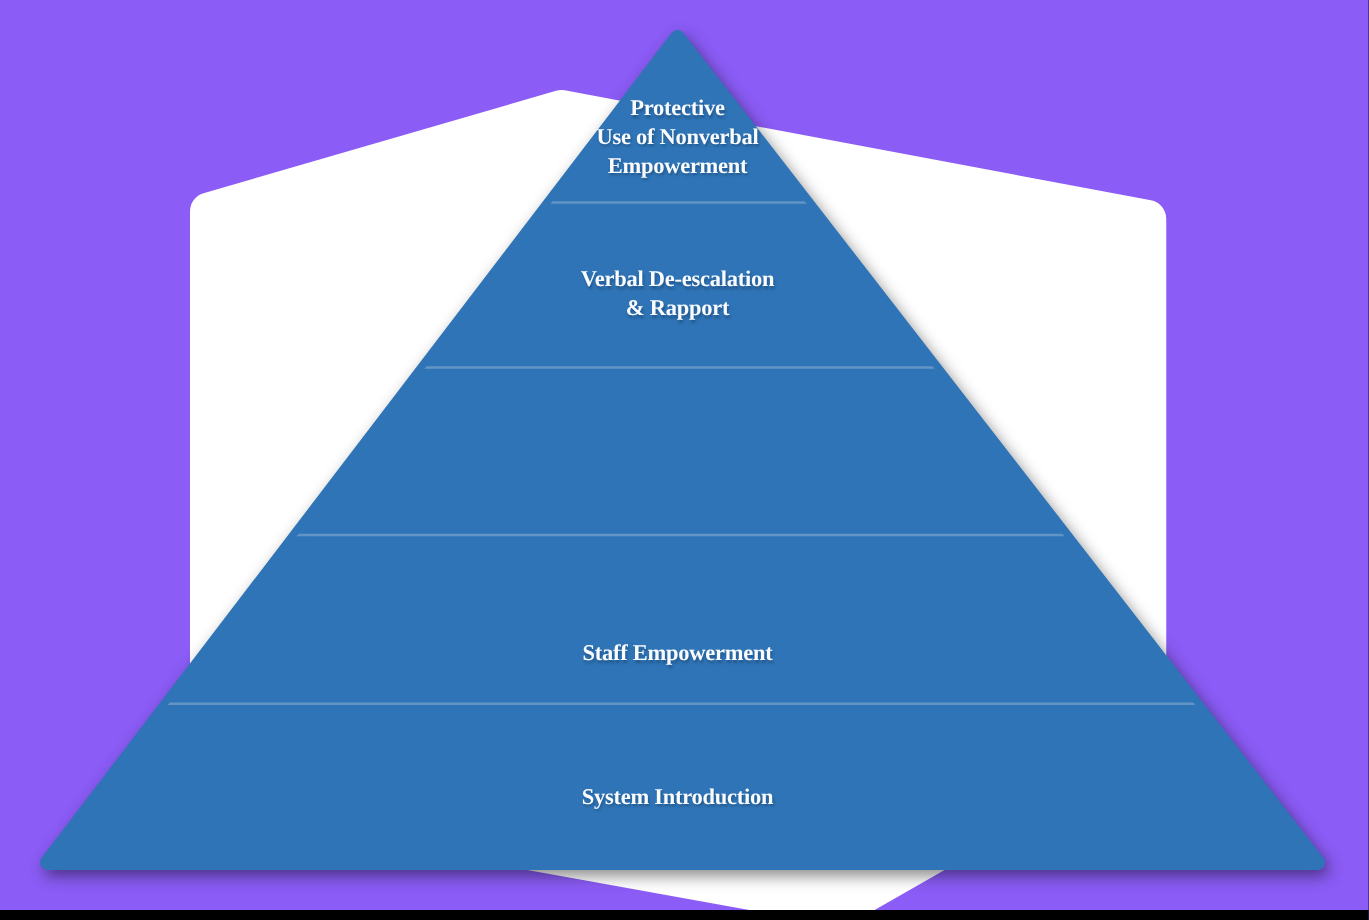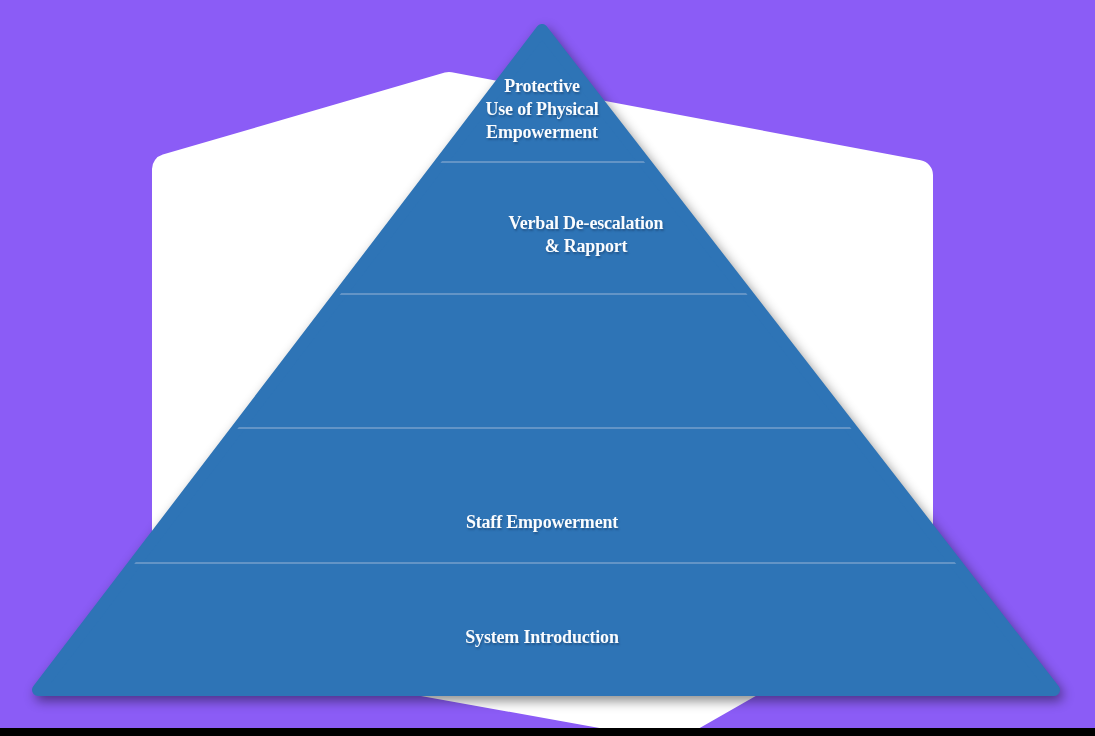--- a/index.html
+++ b/index.html
@@ -48,21 +48,21 @@
     white-space: nowrap;
     color: #FAFCFE;
     font-size: 18px;
     font-weight: 700;
     letter-spacing: -0.2px;
     line-height: 23px;
     text-shadow: 1px 2px 2px rgba(15, 35, 65, 0.35);
   }
   .lbl span { display: block; }
   .lbl-1 { top: 75px; }
-  .lbl-2 { top: 212px; margin-left: 44px; }
+  .lbl-2 { top: 212px; }
   .lbl-3 { top: 352px; }
   .lbl-4 { top: 487px; margin-top: 24px; }
   .lbl-5 { top: 626px; }
 </style>
 </head>
 <body>
 
 <div class="canvas">
 
   <svg width="1095" height="736" viewBox="0 0 1095 736">
@@ -80,21 +80,21 @@
         <line class="divider" x1="0" y1="162" x2="1095" y2="162"></line>
         <line class="divider" x1="0" y1="294" x2="1095" y2="294"></line>
         <line class="divider" x1="0" y1="428" x2="1095" y2="428"></line>
         <line class="divider" x1="0" y1="563" x2="1095" y2="563"></line>
       </g>
     </g>
   </svg>
 
   <div class="lbl lbl-1">
     <span>Protective</span>
-    <span>Use of Physical</span>
+    <span>Use of Nonverbal</span>
     <span>Empowerment</span>
   </div>
 
   <div class="lbl lbl-2">
     <span>Verbal De-escalation</span>
     <span>&amp; Rapport</span>
   </div>
 
 
   <div class="lbl lbl-4">

